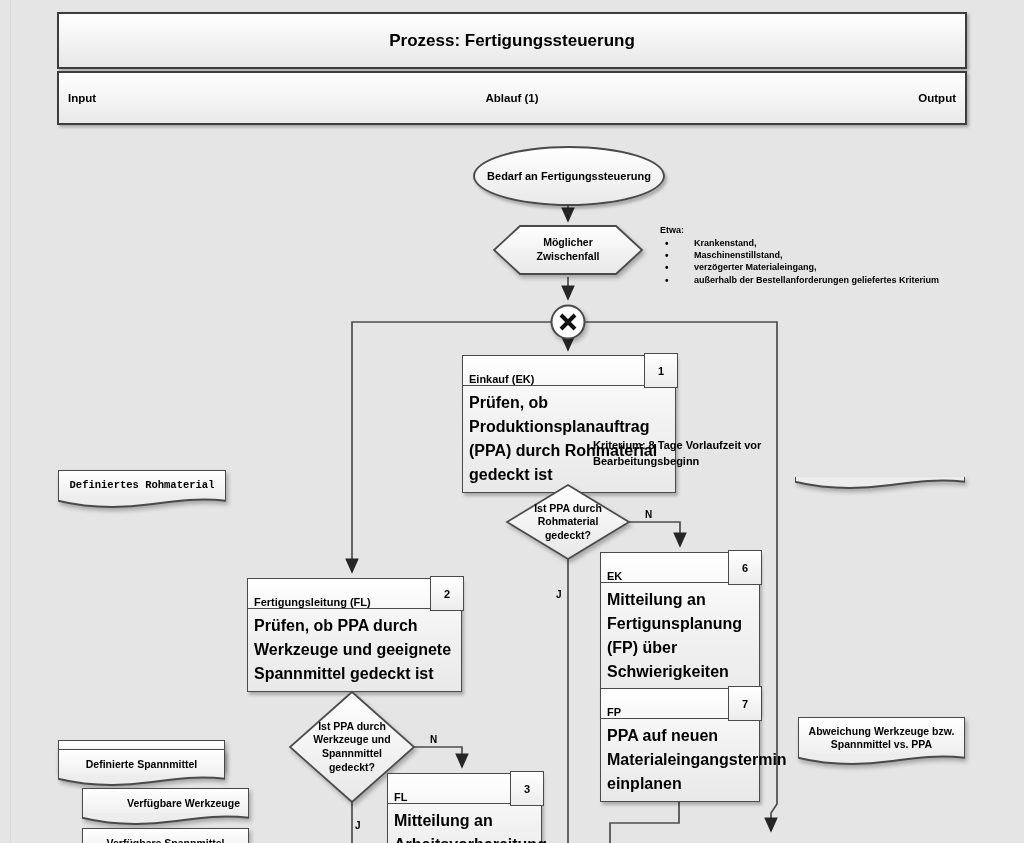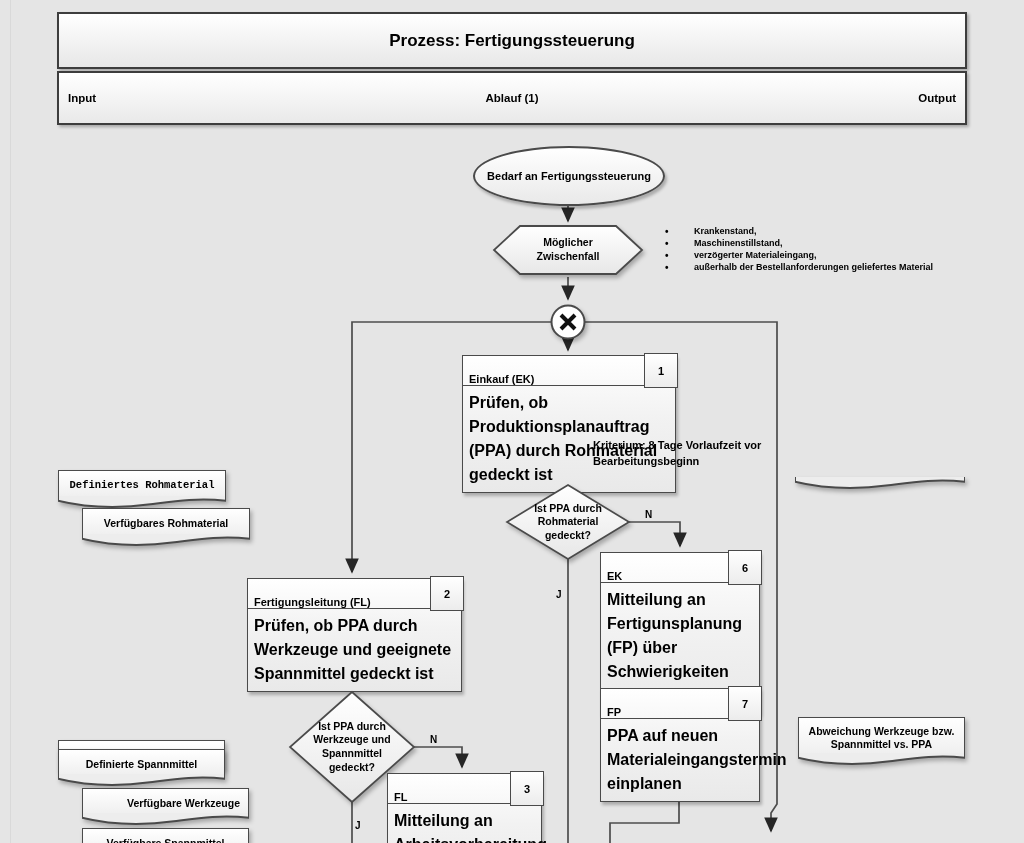--- a/index.html
+++ b/index.html
@@ -105,25 +105,26 @@
         <stop offset="1" stop-color="#e7e7e7"></stop>
       </linearGradient>
     </defs>
     <polygon points="28,2 124,2 150,26 124,50 28,50 2,26" fill="url(#shapeGrad)" stroke="#4a4a4a" stroke-width="1.8"></polygon>
   </svg>
   <div class="shape-label" style="left:503px;top:224px;width:130px;height:52px;">
     <span style="width:96px;">Möglicher Zwischenfall</span>
   </div>
 
   <div class="note">
+    <div>Etwa:</div>
     <ul>
       <li>Krankenstand,</li>
       <li>Maschinenstillstand,</li>
       <li>verzögerter Materialeingang,</li>
-      <li>außerhalb der Bestellanforderungen geliefertes Material</li>
+      <li>außerhalb der Bestellanforderungen geliefertes Kriterium</li>
     </ul>
   </div>
 
   <svg class="shape-svg" style="left:548px;top:302px;" width="40" height="40" viewBox="0 0 40 40">
     <circle cx="20" cy="20" r="16.5" fill="#ffffff" stroke="#4a4a4a" stroke-width="2"></circle>
     <path d="M13,13 L27,27 M27,13 L13,27" stroke="#111111" stroke-width="4" fill="none"></path>
   </svg>
 
   <div class="pbox" style="left:462px;top:355px;width:212px;">
     <div class="pbox-head">
@@ -187,29 +188,20 @@
 
   <div class="doc" style="left:58px;top:470px;width:168px;font-family:Liberation Mono, monospace;">
     <div class="doc-body" style="height:22px;">
         <span>Definiertes Rohmaterial</span>
       </div>
     <svg class="doc-wave" viewBox="0 0 100 14" preserveAspectRatio="none">
         <path class="wave-fill" d="M0,0 L0,5 C18,13 38,13 55,9 C70,5.5 82,2 100,5 L100,0 Z"></path>
         <path class="wave-line" d="M0,0 L0,5 C18,13 38,13 55,9 C70,5.5 82,2 100,5 L100,0" fill="none"></path>
       </svg>
   </div>
-  <div class="doc" style="left:82px;top:508px;width:168px;">
-    <div class="doc-body" style="height:22px;">
-        <span>Verfügbares Rohmaterial</span>
-      </div>
-    <svg class="doc-wave" viewBox="0 0 100 14" preserveAspectRatio="none">
-        <path class="wave-fill" d="M0,0 L0,5 C18,13 38,13 55,9 C70,5.5 82,2 100,5 L100,0 Z"></path>
-        <path class="wave-line" d="M0,0 L0,5 C18,13 38,13 55,9 C70,5.5 82,2 100,5 L100,0" fill="none"></path>
-      </svg>
-  </div>
   <div class="doc" style="left:58px;top:740px;width:167px;">
     <div class="doc-body" style="height:21px;">
         <span>Definierte Werkzeuge</span>
       </div>
     <svg class="doc-wave" viewBox="0 0 100 14" preserveAspectRatio="none">
         <path class="wave-fill" d="M0,0 L0,5 C18,13 38,13 55,9 C70,5.5 82,2 100,5 L100,0 Z"></path>
         <path class="wave-line" d="M0,0 L0,5 C18,13 38,13 55,9 C70,5.5 82,2 100,5 L100,0" fill="none"></path>
       </svg>
   </div>
   <div class="doc" style="left:58px;top:749px;width:167px;">

